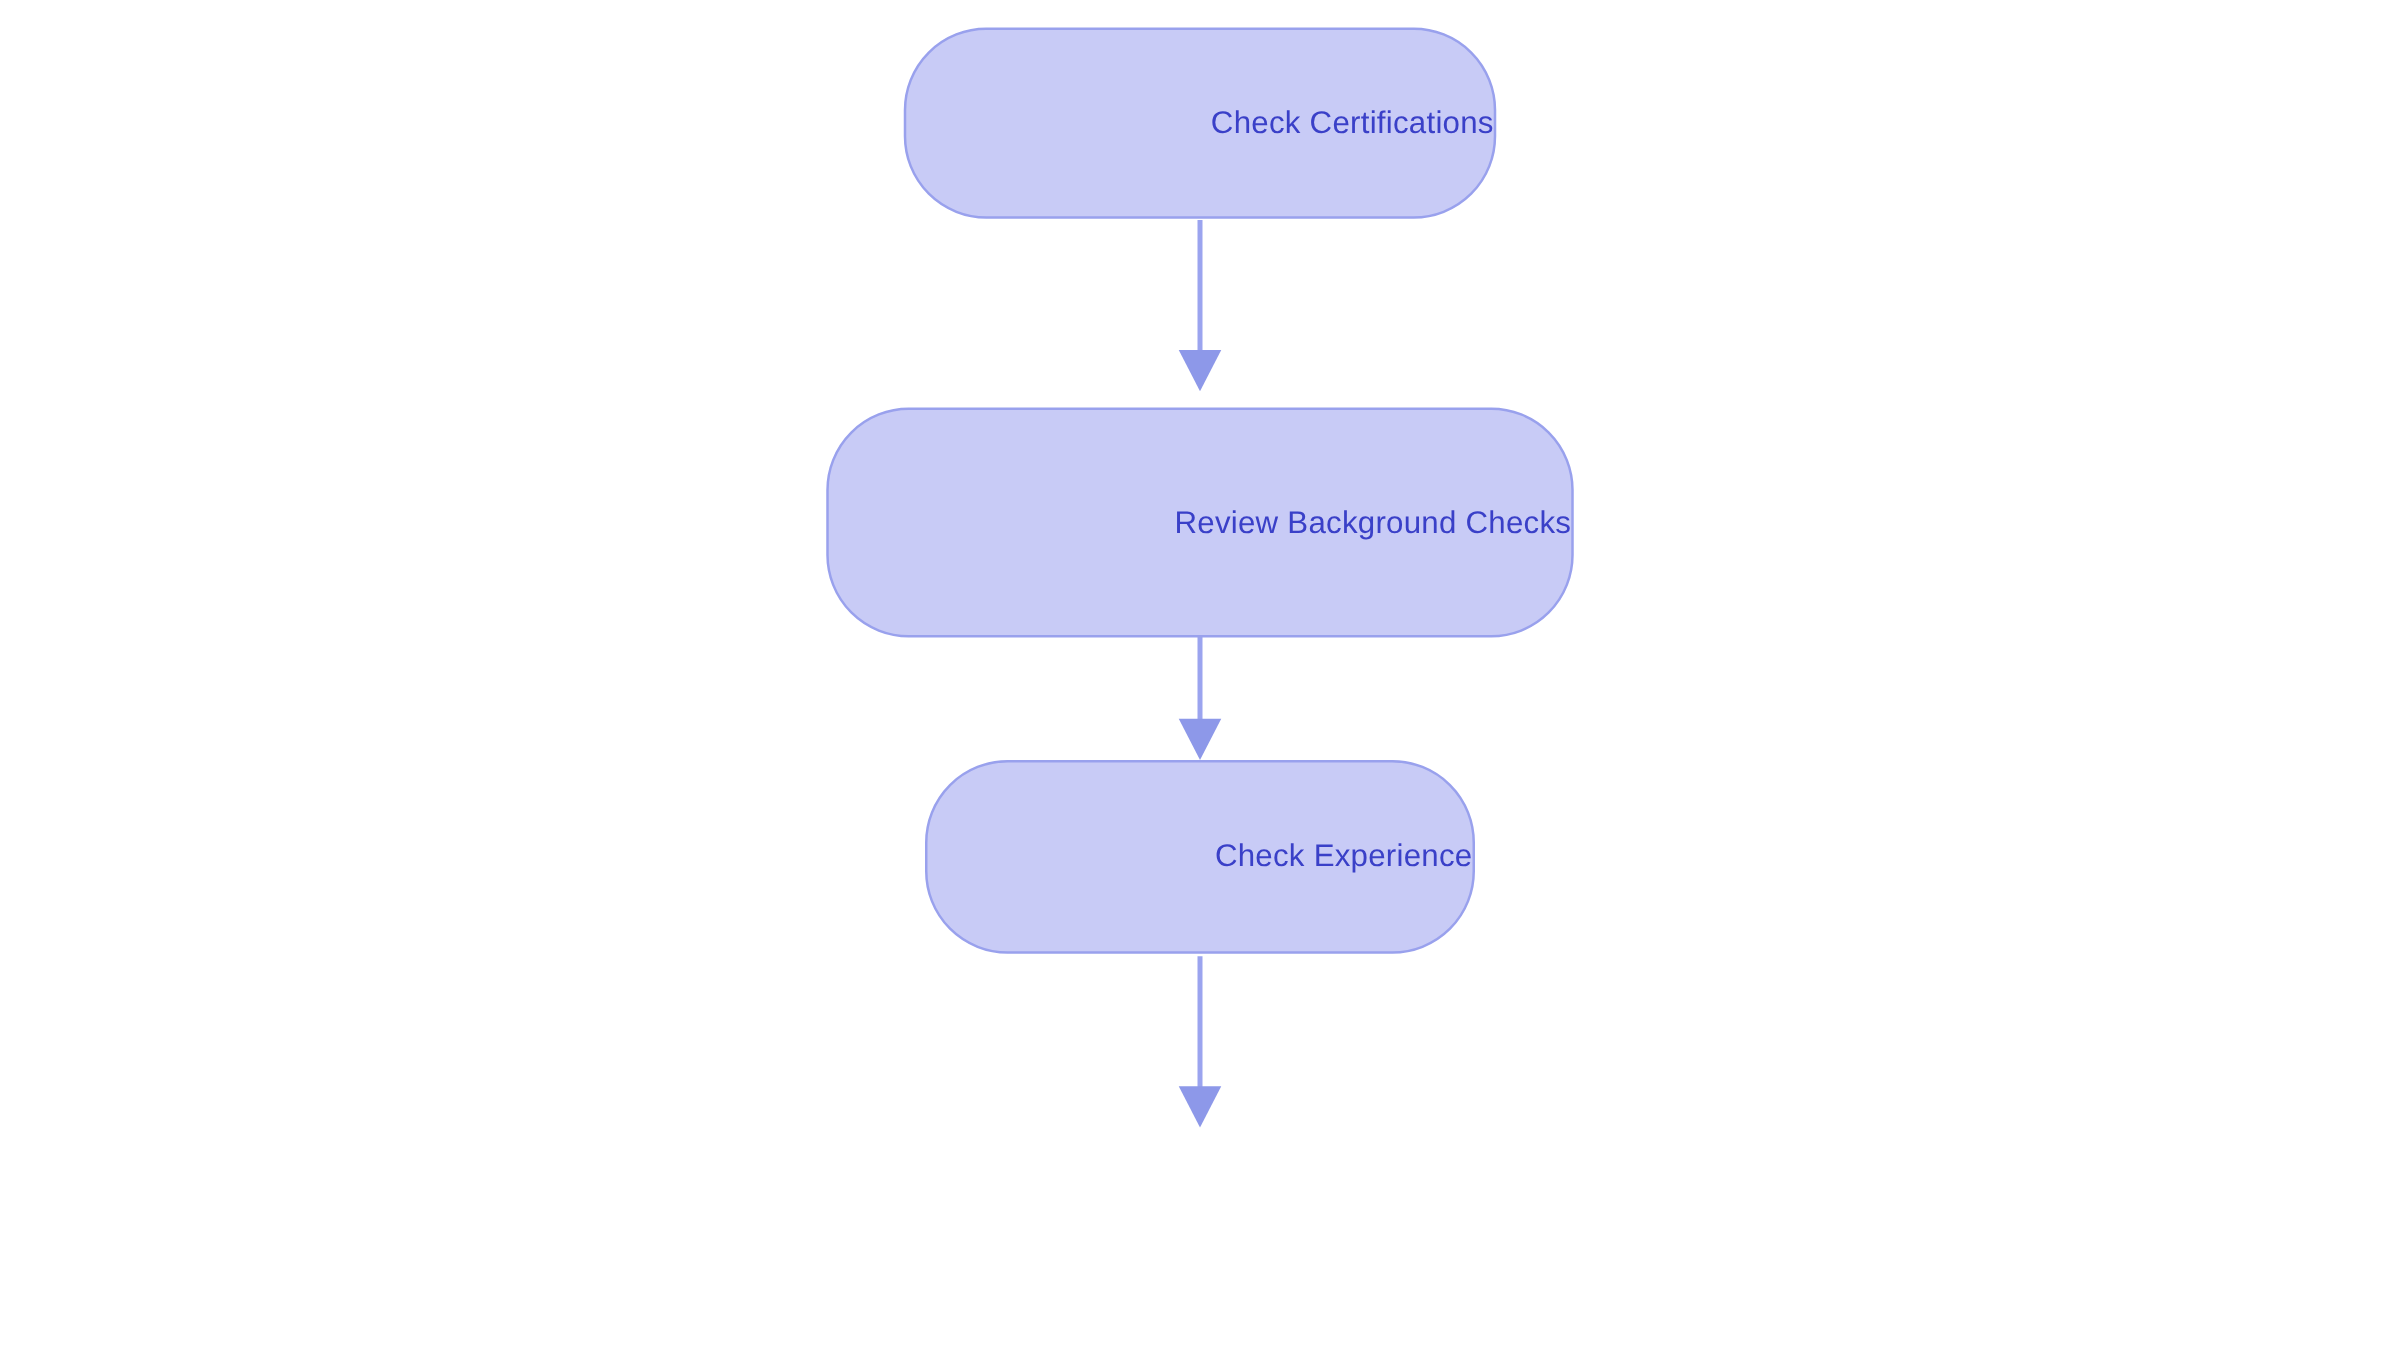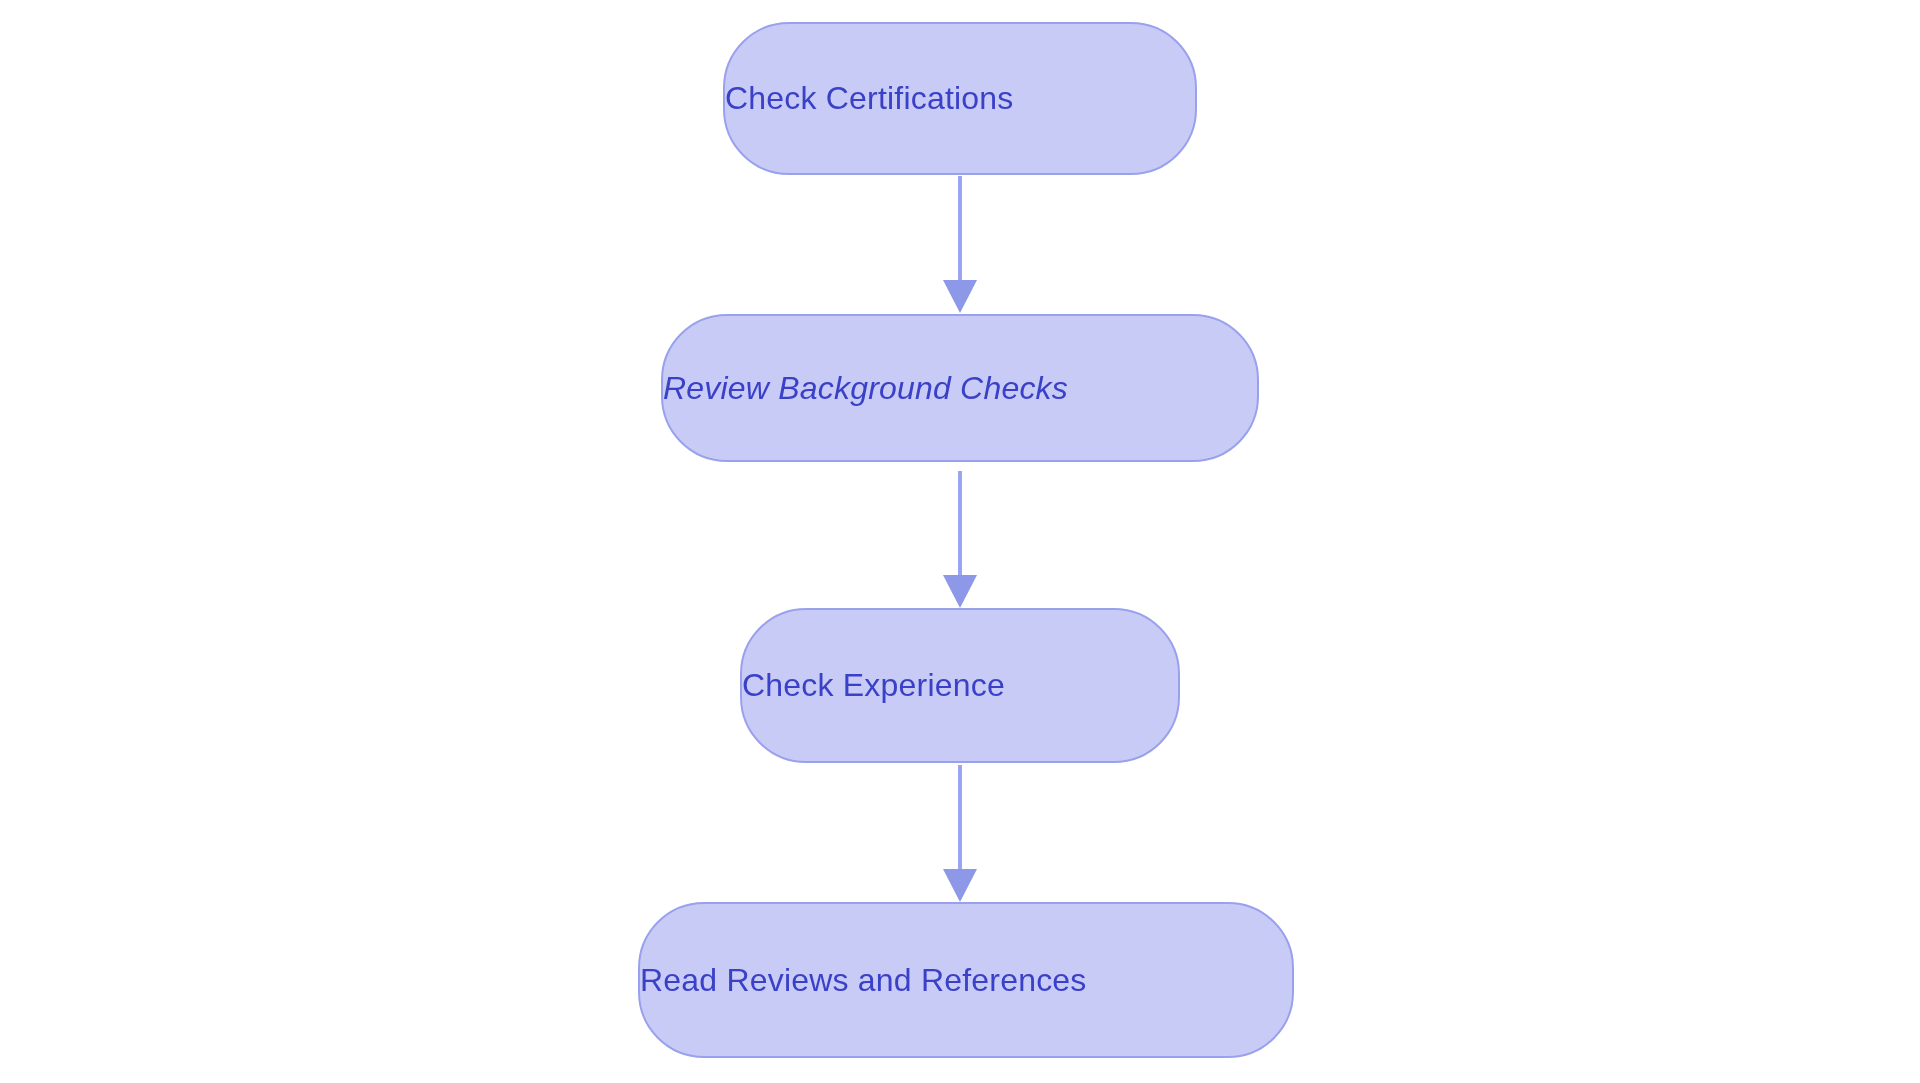--- a/index.html
+++ b/index.html
@@ -21,33 +21,33 @@
   .canvas {
     position: relative;
     width: 1920px;
     height: 1083px;
     background: var(--canvas-bg);
   }
   .node {
     position: absolute;
     display: flex;
     align-items: center;
-    justify-content: flex-start;
+    justify-content: flex-end;
     background: var(--node-fill);
     border: 2px solid var(--node-border);
     border-radius: 66px;
     color: var(--node-text);
-    font-size: 32px;
+    font-size: 25px;
     font-weight: 500;
     letter-spacing: 0.2px;
     text-align: center;
     white-space: nowrap;
   }
   .node-1 { left: 723px; top: 22px;  width: 474px; height: 153px; }
-  .node-2 { left: 661px; top: 314px; width: 598px; height: 148px; font-style: italic; }
+  .node-2 { left: 661px; top: 326px; width: 598px; height: 184px; }
   .node-3 { left: 740px; top: 608px; width: 440px; height: 155px; }
   .node-4 { left: 638px; top: 902px; width: 656px; height: 156px; }
   .edges {
     position: absolute;
     left: 0; top: 0;
     width: 1920px;
     height: 1083px;
     pointer-events: none;
   }
   .edge-line { stroke: var(--arrow-line); stroke-width: 4; }
@@ -78,17 +78,14 @@
   </div>
 
   <div class="node node-2">
     <span>Review Background Checks</span>
   </div>
 
   <div class="node node-3">
     <span>Check Experience</span>
   </div>
 
-  <div class="node node-4">
-    <span>Read Reviews and References</span>
-  </div>
 
 </div>
 
 </body></html>

